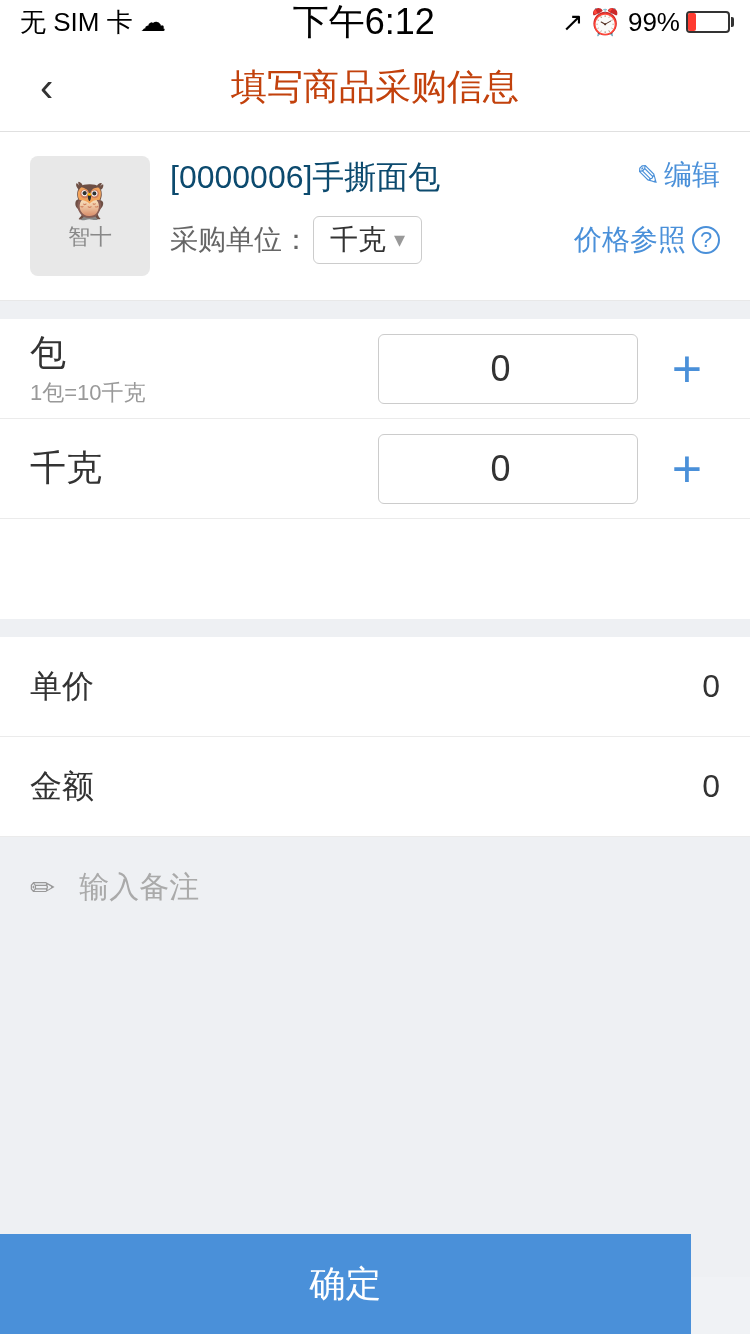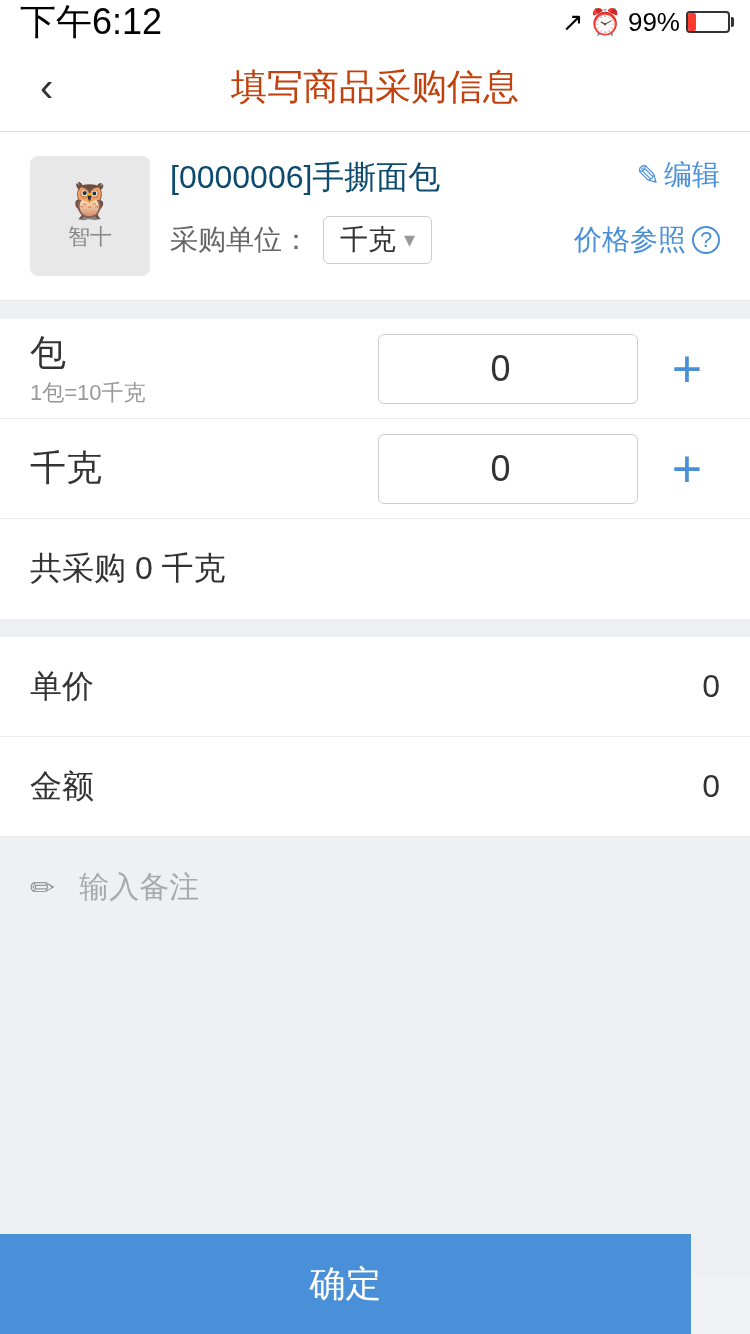--- a/index.html
+++ b/index.html
@@ -293,20 +293,23 @@
     .main-content {
       padding-bottom: 100px;
     }
   </style>
 </head>
 <body>
 
 <div class="main-content">
 
   <div class="status-bar">
+    <div class="status-left">
+      <span>无 SIM 卡 ☁</span>
+    </div>
     <div class="status-center">下午6:12</div>
     <div class="status-right">
       <span>↗</span>
       <span>⏰</span>
       <span>99%</span>
       <div class="battery-icon">
         <div class="battery-fill"></div>
       </div>
     </div>
   </div>
@@ -327,21 +330,21 @@
       <div class="product-header">
         <div class="product-name">
           <span>[0000006]</span><span>手撕面包</span>
         </div>
         <div class="edit-link">
           <span>✎</span>
           <span>编辑</span>
         </div>
       </div>
       <div class="product-unit-row">
-        <div style="display:flex;align-items:center;gap:13px;">
+        <div style="display:flex;align-items:center;gap:3px;">
           <span class="unit-label">采购单位：</span>
           <div class="unit-selector">
             <span>千克</span>
             <span style="font-size:22px;color:#999;">▾</span>
           </div>
         </div>
         <div class="price-ref">
           <span>价格参照</span>
           <span style="width:28px;height:28px;border:2px solid #4a90d9;border-radius:50%;display:inline-flex;align-items:center;justify-content:center;font-size:22px;">?</span>
         </div>
@@ -369,21 +372,20 @@
         <span class="main-label">千克</span>
       </div>
       <div class="input-row-right">
         <input class="qty-input" type="number" value="0" style="">
         <button class="plus-btn">+</button>
       </div>
     </div>
   </div>
 
   <div class="total-row">
-    <span class="total-text">共采购 0 千克</span>
   </div>
 
   <div class="section-divider"></div>
 
   <div class="info-section">
     <div class="info-row">
       <span class="info-label">单价</span>
       <span class="info-value">0</span>
     </div>
     <div class="info-row">

